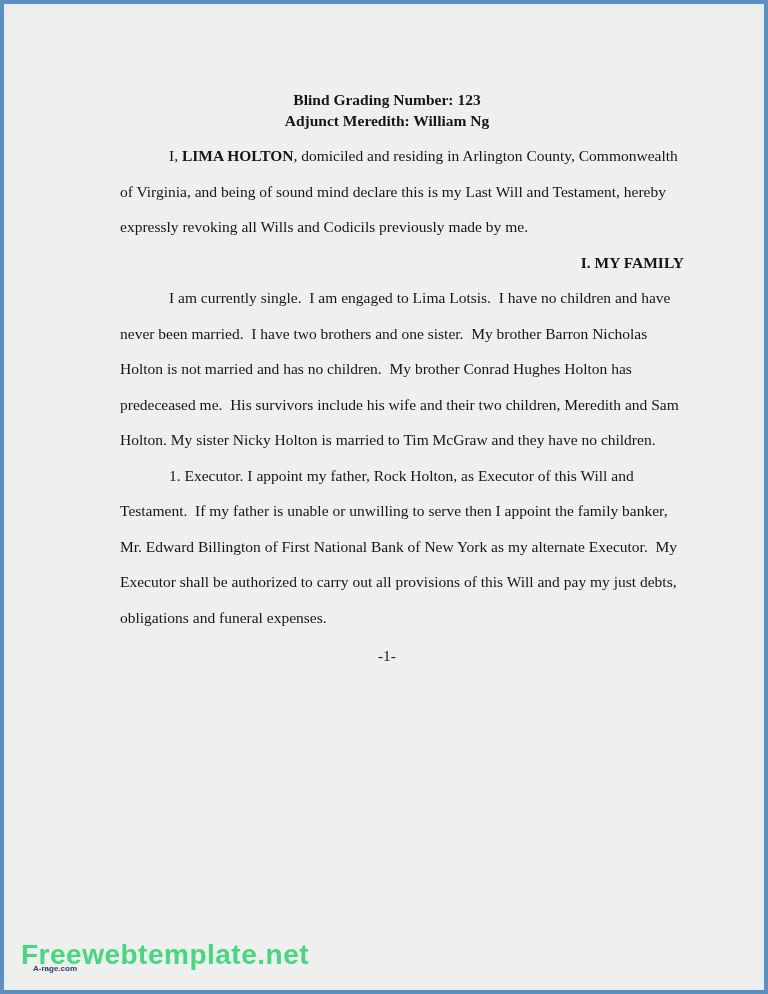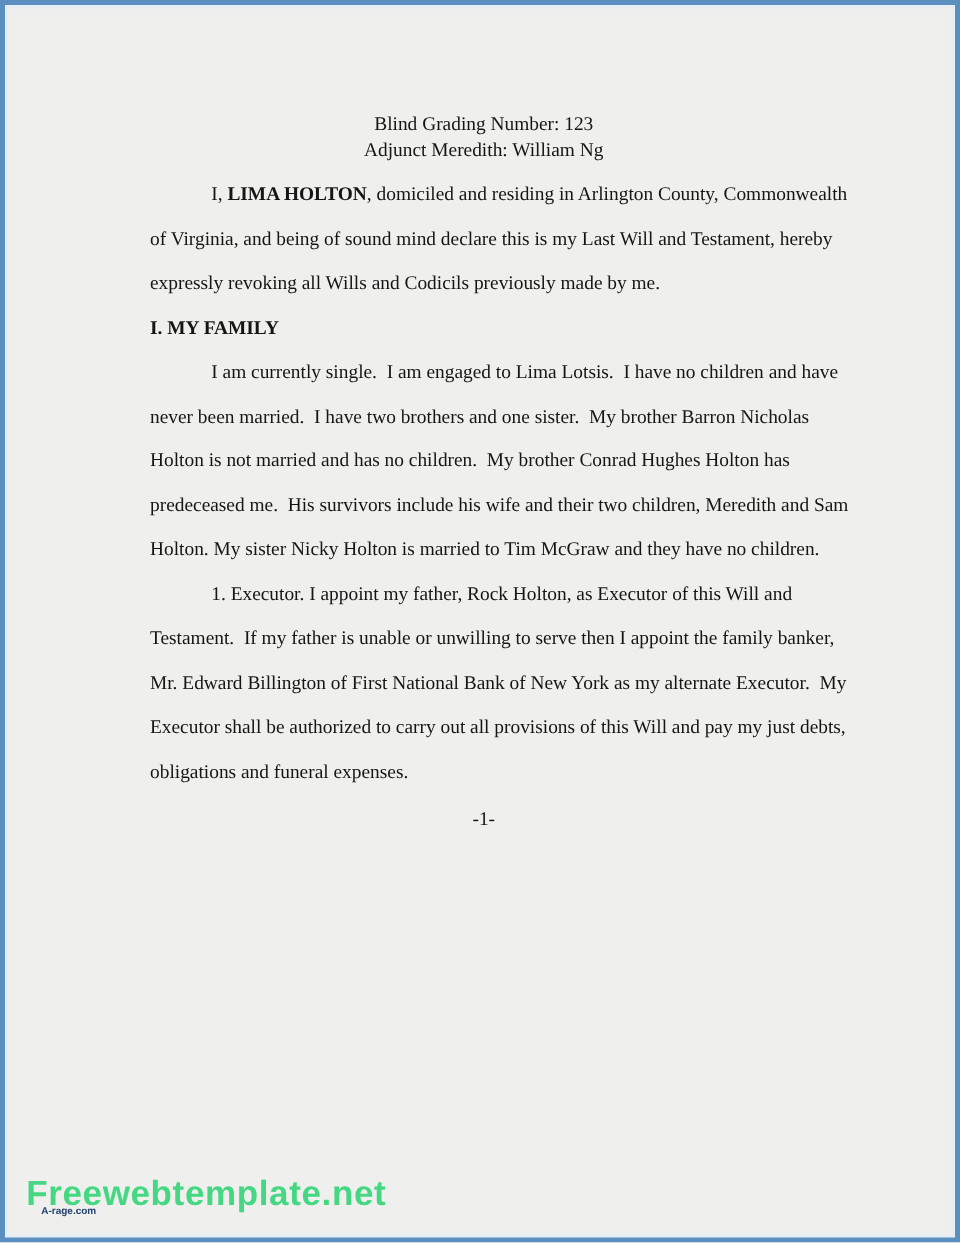--- a/index.html
+++ b/index.html
@@ -12,21 +12,21 @@
     box-shadow: inset 0 0 0 3px #e6edf3;
     background: #eff0ee;
     overflow: hidden;
     font-family: "Liberation Serif", serif;
     color: #151515;
   }
   .doc { padding: 86px 80px 0 86px; }
 
   .doc-header {
     text-align: center;
-    font-weight: normal;
+    font-weight: bold;
     font-size: 15.5px;
     line-height: 20.5px;
   }
   .doc-title {
     text-align: center;
     font-weight: bold;
     font-size: 15.5px;
     line-height: 18.5px;
     margin-top: 33px;
   }
@@ -38,21 +38,21 @@
   }
   .para {
     margin: 0;
     text-indent: 49px;
     white-space: pre-wrap;
   }
   .section-heading {
     font-size: 15.5px;
     line-height: 35.5px;
     font-weight: bold;
-    text-align: left;
+    text-align: right;
   }
   .page-number {
     text-align: center;
     font-size: 15.5px;
     margin-top: 12px;
   }
   .watermark {
     position: absolute;
     left: 17px;
     bottom: 17px;

